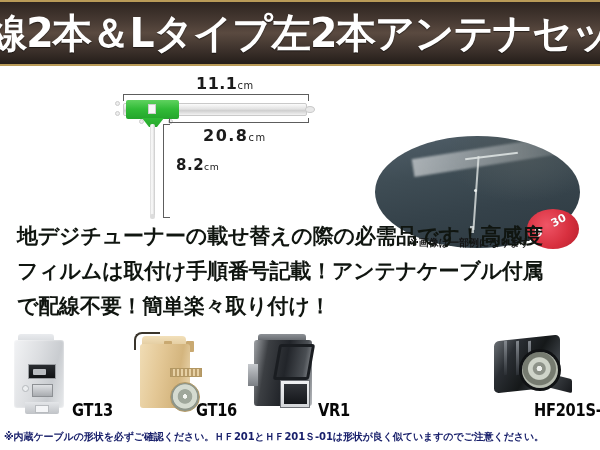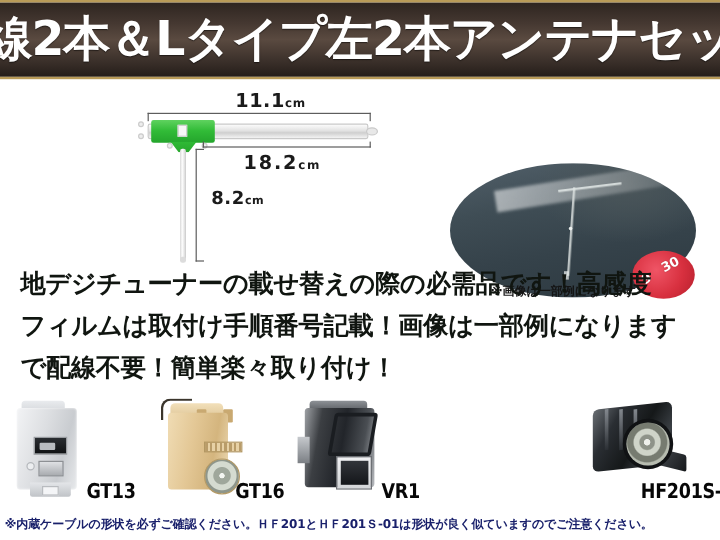--- a/index.html
+++ b/index.html
@@ -83,21 +83,21 @@
   }
 
   
   .dim-line{position:absolute;background:#5d5d5d;}
   .dim-h{height:1px;}
   .dim-v{width:1px;}
   .dim-label{
     position:absolute;color:#1b1b1b;font-weight:bold;
     white-space:nowrap;line-height:1;
   }
-  .dim-label .unit{font-size:0.62em;font-weight:bold;}
+  .dim-label .unit{font-size:0.62em;font-weight:normal;}
 
   
   .d147-bar{left:123px;top:28px;width:186px;}
   .d147-l{left:123px;top:28px;height:7px;}
   .d147-r{left:308px;top:28px;height:7px;}
   .d147-label{left:196px;top:10px;font-size:16px;letter-spacing:.5px;}
 
   
   .d111-bar{left:169px;top:56px;width:140px;}
   .d111-l{left:169px;top:52px;height:5px;}
@@ -364,21 +364,21 @@
     <div class="pad p1"></div>
     <div class="pad p2"></div>
     <div class="pad p3"></div>
     <div class="pad p4"></div>
     <div class="ant-cable"></div>
     <div class="ant-cable-end"></div>
 
     <div class="dim-line dim-h d111-bar"></div>
     <div class="dim-line dim-v d111-l"></div>
     <div class="dim-line dim-v d111-r"></div>
-    <div class="dim-label d111-label"><span>18.2</span><span class="unit">cm</span></div>
+    <div class="dim-label d111-label"><span>20.8</span><span class="unit">cm</span></div>
 
     <div class="dim-line dim-v d82-bar"></div>
     <div class="dim-line dim-h d82-t"></div>
     <div class="dim-line dim-h d82-b"></div>
     <div class="dim-label d82-label"><span>8.2</span><span class="unit">cm</span></div>
 
     <div class="photo-wrap">
       <div class="photo-oval">
         <div class="glass-edge"></div>
         <div class="film-h"></div>
@@ -389,21 +389,21 @@
       <div class="red-sticker">
         <span class="s1">30</span>
         <span class="s2">9</span>
       </div>
       <div class="photo-caption">※画像は一部例になります</div>
     </div>
   </div>
 
   <div class="desc">
     <div class="desc-line l1">地デジチューナーの載せ替えの際の必需品です！高感度</div>
-    <div class="desc-line l2">フィルムは取付け手順番号記載！画像は一部例になります</div>
+    <div class="desc-line l2">フィルムは取付け手順番号記載！アンテナケーブル付属</div>
     <div class="desc-line l3">で配線不要！簡単楽々取り付け！</div>
   </div>
 
   <div class="conns">
 
     <div class="conn c-gt13">
       <div class="conn-img">
         <div class="gt13-top"></div>
         <div class="gt13-body">
           <div class="gt13-win"></div>

